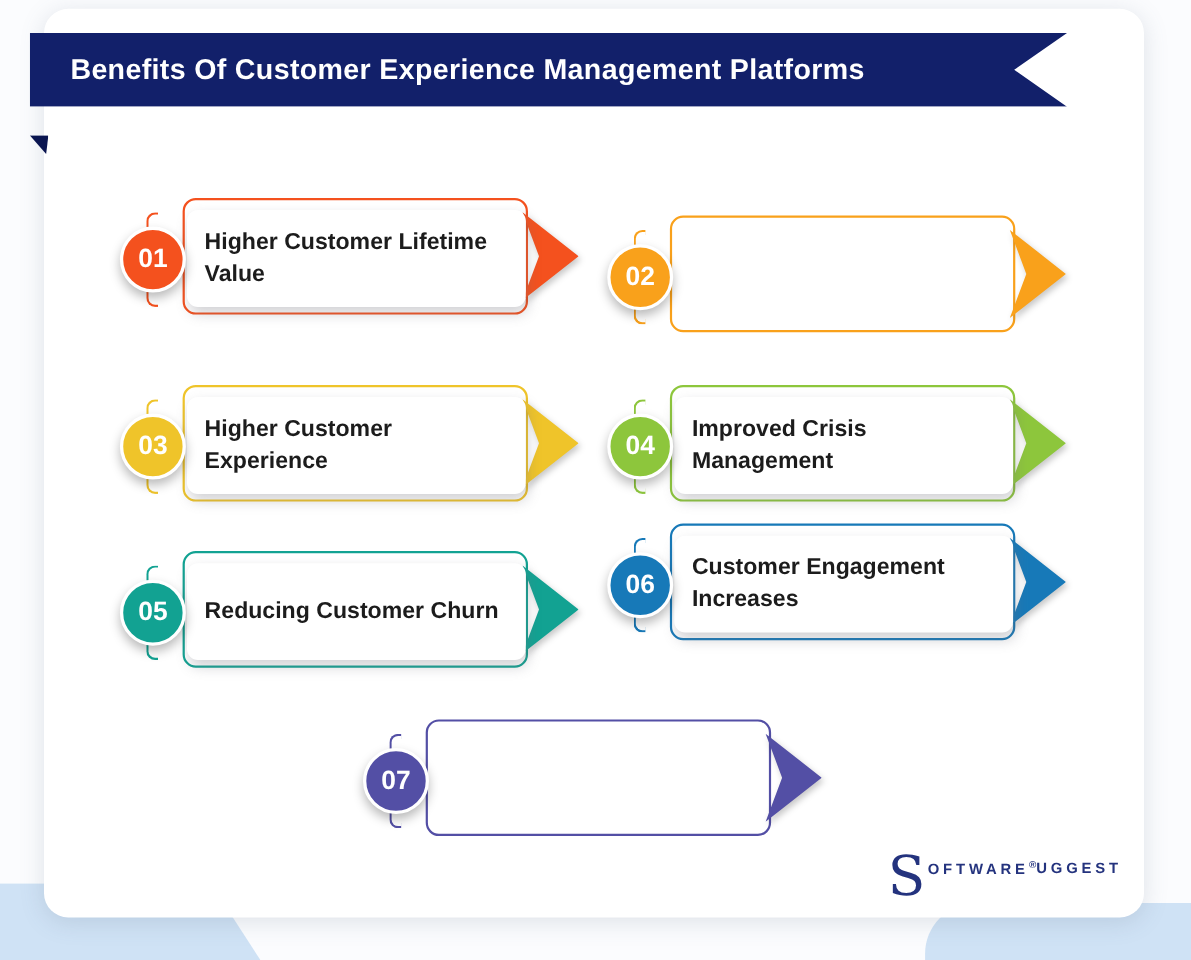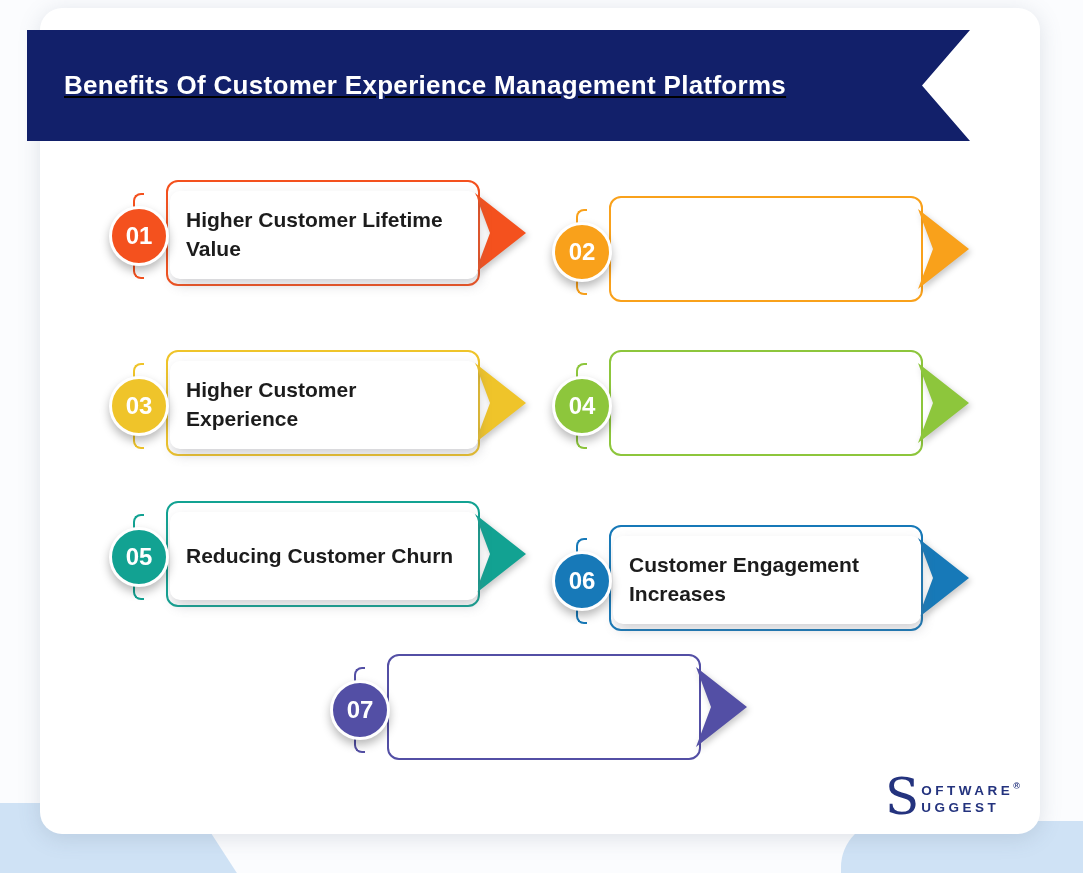--- a/index.html
+++ b/index.html
@@ -27,43 +27,42 @@
   
   .card-surface {
     position:absolute; left:40px; top:8px; width:1000px; height:826px;
     background:#ffffff; border-radius:22px;
     box-shadow:0 4px 22px rgba(90,105,130,.18);
     z-index:1;
   }
 
   
   .banner {
-    position:absolute; left:-13px; top:22px; width:943px; height:111px;
+    position:absolute; left:-13px; top:22px; width:943px; height:67px;
     background:var(--banner,#12206a);
     clip-path:polygon(0 0, 100% 0, calc(100% - 48px) 50%, 100% 100%, 0 100%);
     display:flex; align-items:center; padding-left:37px;
     z-index:3;
-    text-decoration:underline;
   }
   .banner-title {
     color:#ffffff; font-size:26px; font-weight:bold; letter-spacing:.3px;
   }
   .banner-fold {
     position:absolute; left:-13px; top:115px; width:17px; height:17px;
     background:var(--fold,#0a1550);
     clip-path:polygon(0 0, 100% 0, 88% 100%);
     z-index:2;
   }
 
   
   .item { position:absolute; width:420px; height:110px; }
 
   .p0{left:68px;  top:172px} .p1{left:511px; top:188px}
   .p2{left:68px;  top:342px} .p3{left:511px; top:342px}
-  .p4{left:68px;  top:493px} .p5{left:511px; top:517px}
+  .p4{left:68px;  top:493px} .p5{left:511px; top:468px}
   .p6{left:289px; top:646px}
 
   .item .outline {
     position:absolute; left:58px; top:0; width:314px; height:106px;
     border:2px solid var(--c); border-radius:12px; z-index:1; background:transparent;
   }
   .item .bracket {
     position:absolute; left:25px; top:13px; width:11px; height:86px;
     border:2px solid var(--c); border-right:none;
     border-radius:8px 0 0 8px; z-index:1;
@@ -92,21 +91,21 @@
   }
 
   
   .logo {
     position:absolute; right:20px; bottom:16px;
     display:flex; align-items:flex-start; color:var(--logo,#24337e); z-index:4;
   }
   .logo-s {
     font-family:"DejaVu Serif", serif; font-size:50px; line-height:.82; font-weight:400;
   }
-  .logo-col { display:flex; flex-direction:column; margin-left:2px; padding-top:4px; }
+  .logo-col { display:flex; flex-direction:row; margin-left:2px; padding-top:4px; }
   .logo-col .row {
     font-size:13.5px; font-weight:600; letter-spacing:3.5px; line-height:1.33;
     white-space:nowrap;
   }
   .logo-col sup { font-size:9px; letter-spacing:0; }
 </style>
 </head>
 <body>
 
 <div class="corner-blue left"></div>
@@ -152,20 +151,23 @@
     </div>
     <div class="num">03</div>
   </div>
 
   <div class="item p3" style="--c: #8dc63c;">
     <div class="outline"></div>
     <div class="bracket"></div>
     <svg class="arrow" viewBox="0 0 52 84" preserveAspectRatio="none">
       <polygon points="1,0 52,42 1,84 16,42" fill="currentColor"></polygon>
     </svg>
+    <div class="white-card">
+      <span class="label">Improved Crisis Management</span>
+    </div>
     <div class="num">04</div>
   </div>
 
   <div class="item p4" style="--c: #12a292;">
     <div class="outline"></div>
     <div class="bracket"></div>
     <svg class="arrow" viewBox="0 0 52 84" preserveAspectRatio="none">
       <polygon points="1,0 52,42 1,84 16,42" fill="currentColor"></polygon>
     </svg>
     <div class="white-card">

